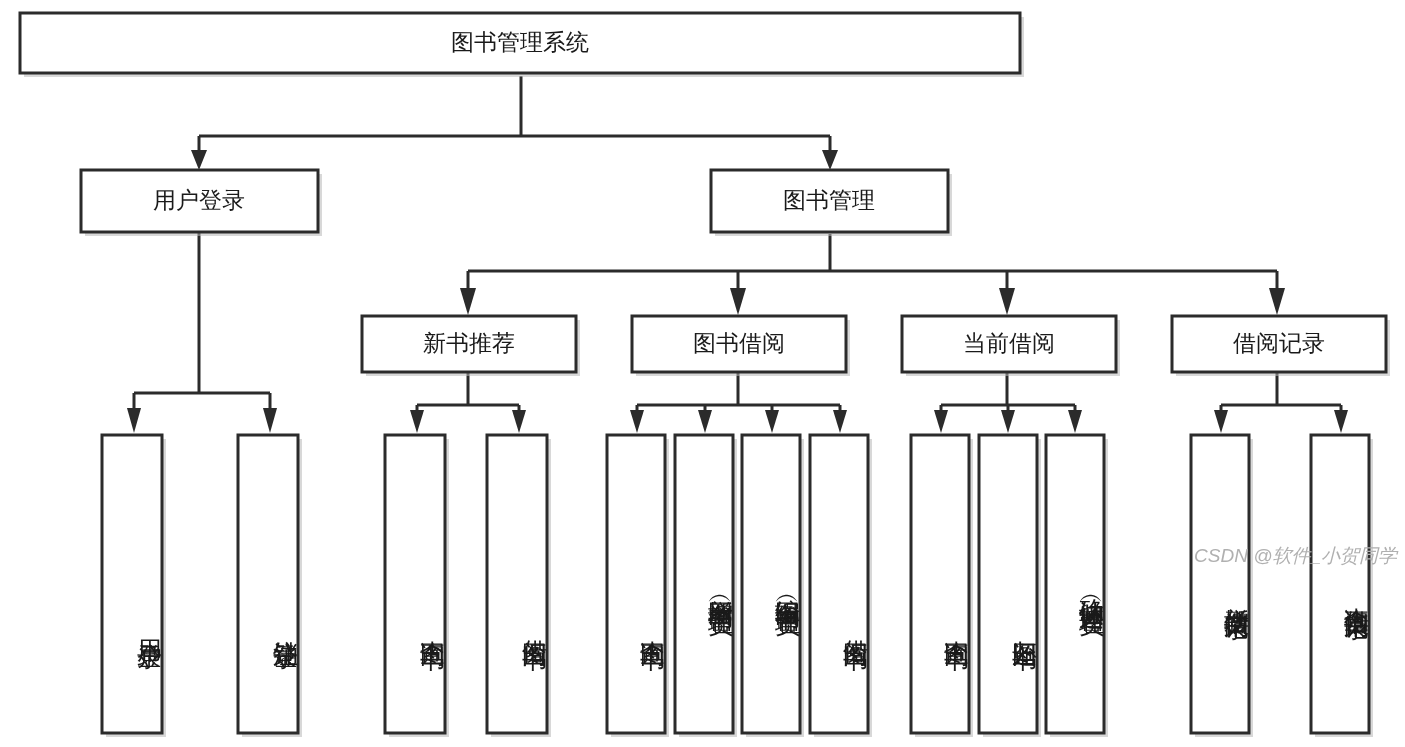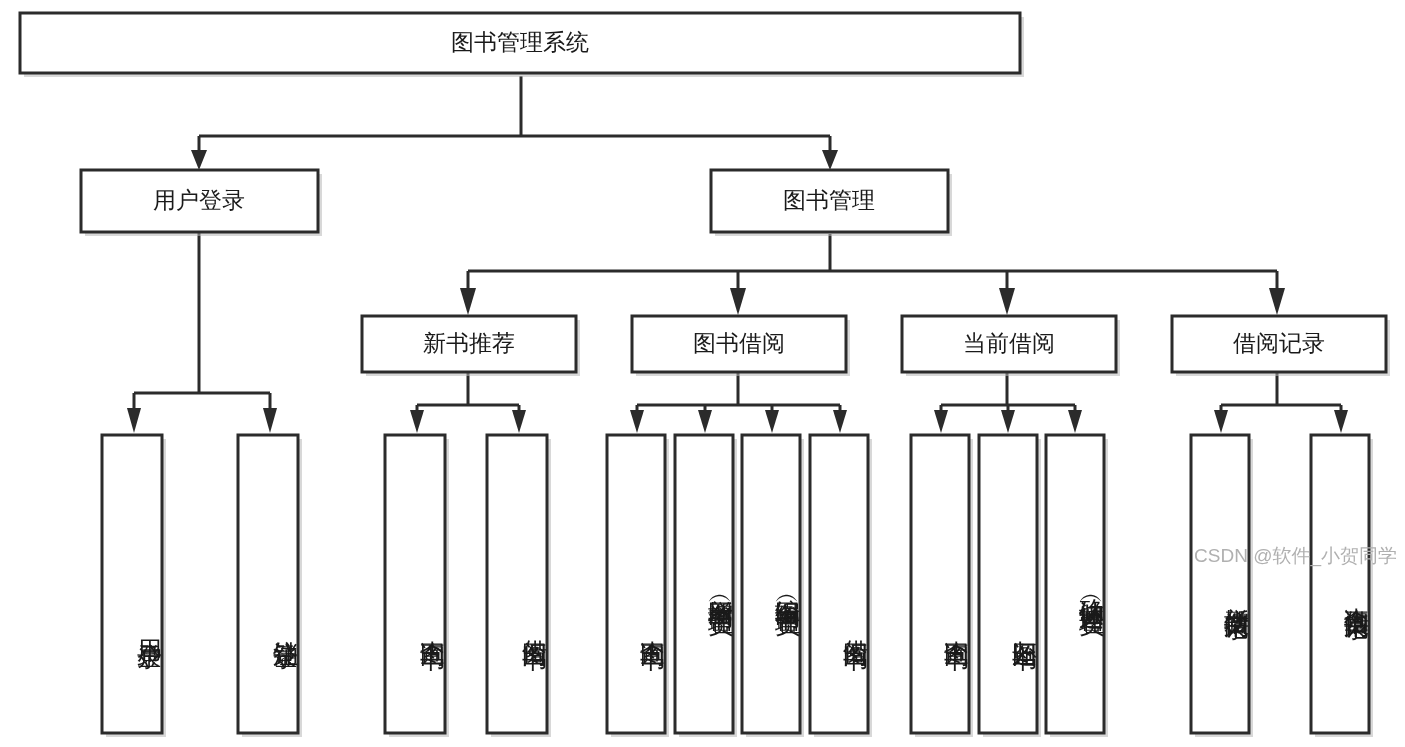--- a/index.html
+++ b/index.html
@@ -67,20 +67,21 @@
     pointer-events: none;
   }
   .watermark {
     position: absolute;
     right: 8px;
     bottom: 6px;
     font-family: "Liberation Sans", "DejaVu Sans", sans-serif;
     font-size: 19px;
     color: #b0b0b0;
     white-space: nowrap;
+    font-style: italic;
   }
 </style>
 </head>
 <body>
 
 <div id="diagram-root">
 
   <svg class="diagram" viewBox="0 0 1405 747">
 
     <g>

